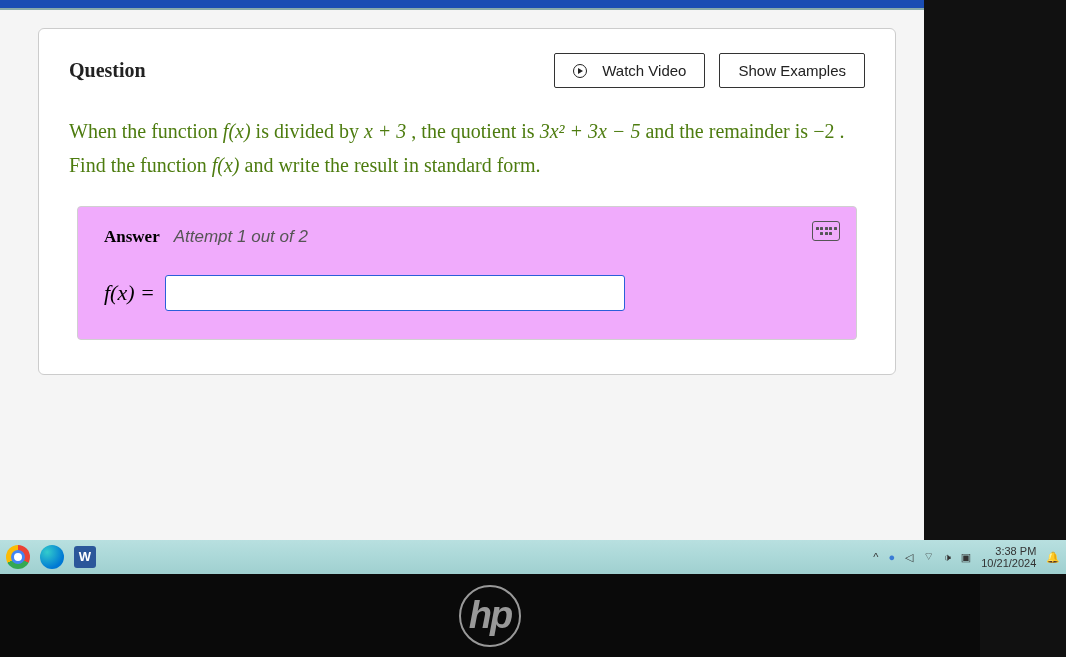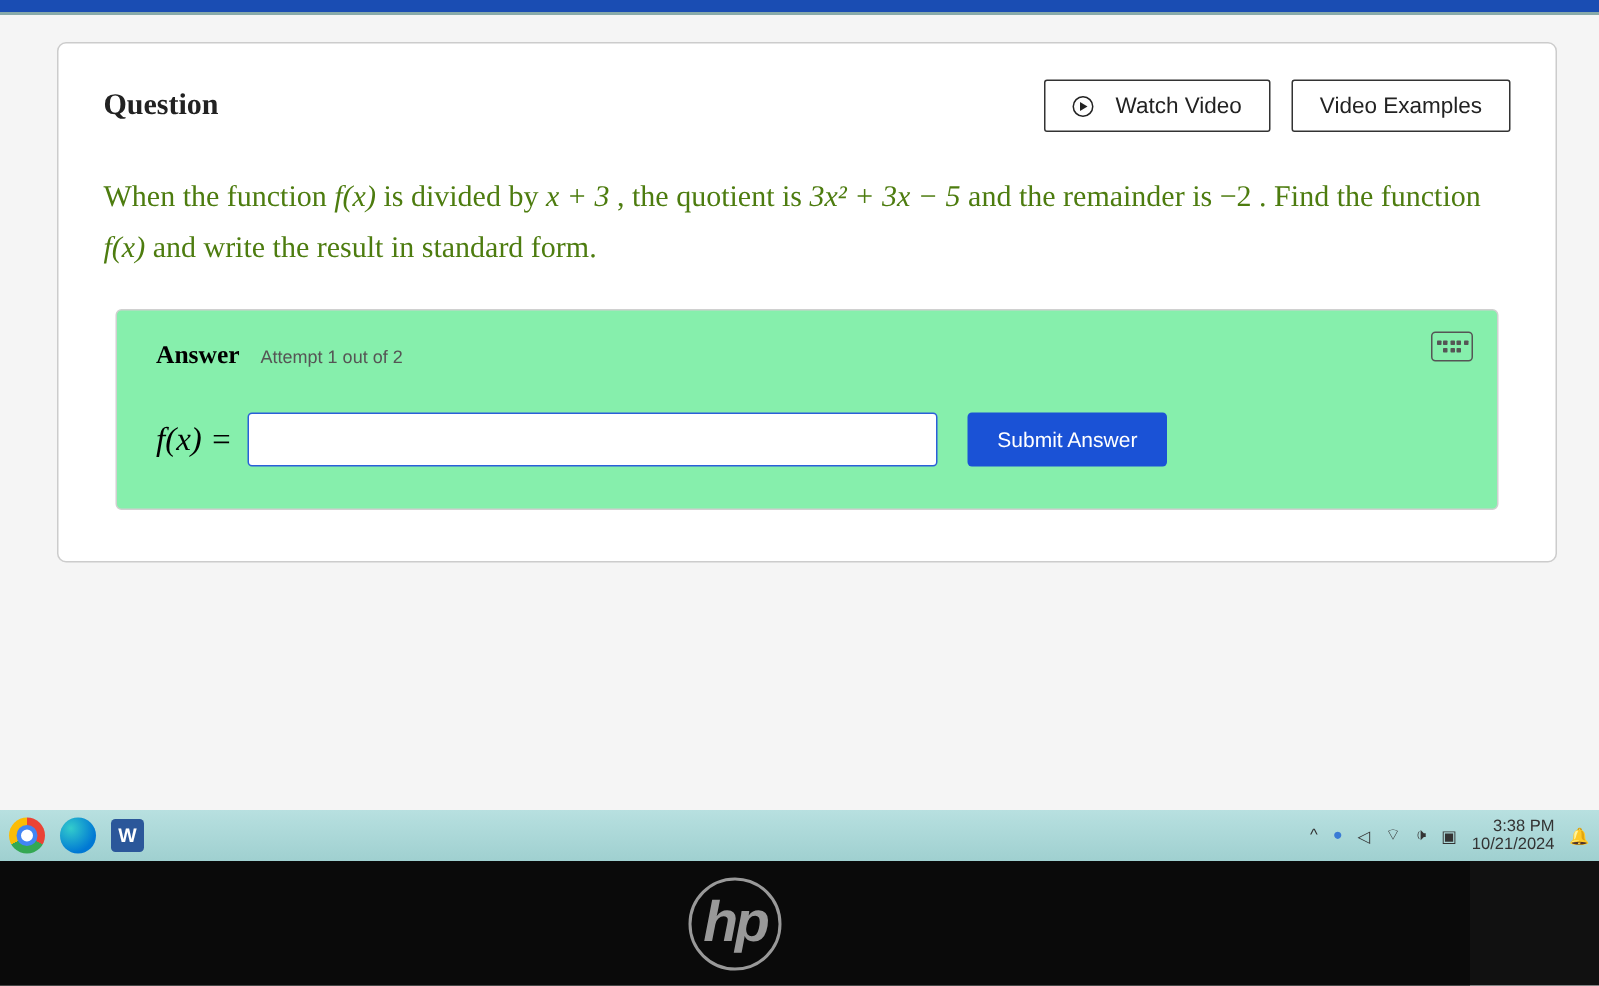--- a/index.html
+++ b/index.html
@@ -6,21 +6,21 @@
   body {
     font-family: Georgia, 'Times New Roman', serif;
     background: #111;
     width: 1066px;
     height: 657px;
     overflow: hidden;
     position: relative;
   }
   .screen {
     background: #f5f5f5;
-    width: 1066px;
+    width: 924px;
     height: 540px;
     position: relative;
     overflow: hidden;
   }
   .top-bar {
     height: 10px;
     background: #1a4db3;
     border-bottom: 2px solid #8aa;
   }
   .card {
@@ -73,34 +73,34 @@
   .problem {
     font-size: 20px;
     line-height: 1.7;
     color: #4d7c0f;
     margin-bottom: 24px;
   }
   .math { font-family: 'Cambria Math', 'STIX', Georgia, serif; }
   .ital { font-style: italic; }
   .answer-box {
     border: 1px solid #d0d0d0;
-    background: #86efac;
+    background: #f0abfc;
     border-radius: 4px;
     padding: 20px 40px 28px 26px;
     position: relative;
     margin: 0 8px;
   }
   .answer-head {
     display: flex;
     align-items: baseline;
     gap: 14px;
     margin-bottom: 28px;
   }
   .answer-label { font-weight: bold; font-size: 17px; }
-  .attempt { font-size: 12px; color: #555; font-family: Arial, sans-serif; }
+  .attempt { font-size: 17px; color: #555; font-family: Arial, sans-serif; font-style: italic; }
   .keyboard-icon {
     position: absolute;
     top: 14px; right: 16px;
     width: 28px; height: 20px;
     border: 1.5px solid #555;
     border-radius: 3px;
     display: flex;
     flex-wrap: wrap;
     align-content: center;
     justify-content: center;
@@ -236,21 +236,21 @@
   <div class="top-bar"></div>
 
   <div class="card">
     <div class="card-head">
       <div class="q-title">Question</div>
       <button class="btn-outline">
         <span class="play-icon"></span>
         <span>Watch Video</span>
       </button>
       <button class="btn-outline">
-        <span>Video Examples</span>
+        <span>Show Examples</span>
       </button>
     </div>
 
     <p class="problem">
       <span>When the function </span>
       <span class="math ital">f(x)</span>
       <span> is divided by </span>
       <span class="math ital">x + 3</span>
       <span>, the quotient is </span>
       <span class="math ital">3x² + 3x − 5</span>
@@ -272,21 +272,20 @@
           <span></span>
           <span></span>
       </div>
       <div class="answer-head">
         <span class="answer-label">Answer</span>
         <span class="attempt">Attempt 1 out of 2</span>
       </div>
       <div class="answer-row">
         <span class="fx math ital">f(x) =</span>
         <input class="answer-input" value="" style="">
-        <button class="submit-btn">Submit Answer</button>
       </div>
     </div>
   </div>
 
 </div>
 
 <div class="taskbar">
   <div class="task-icons">
     <span class="tb-icon chrome"></span>
     <span class="tb-icon edge"></span>

